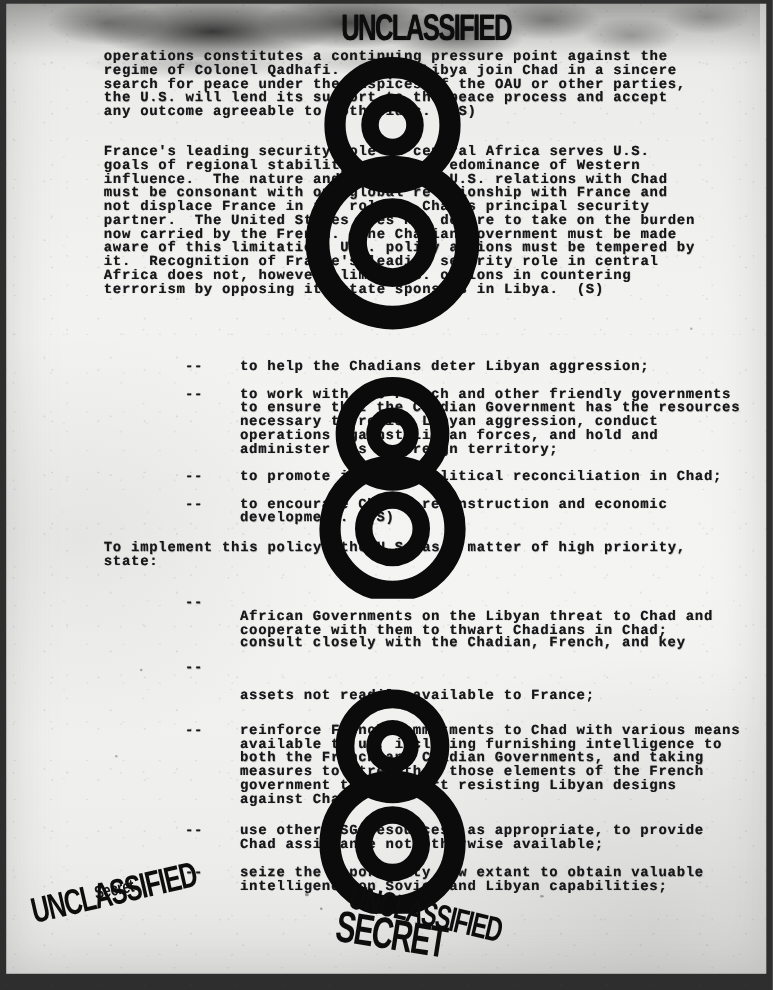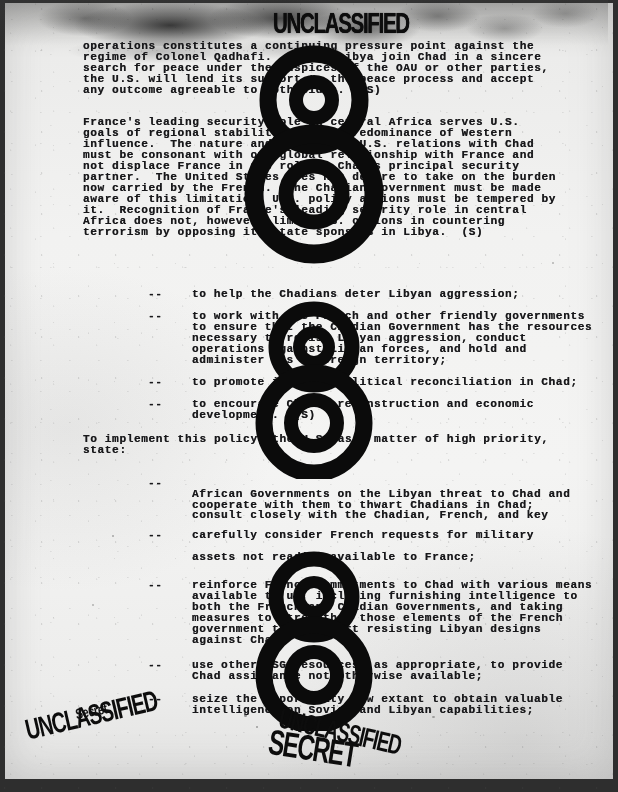--- a/index.html
+++ b/index.html
@@ -186,21 +186,20 @@
       <div class="tline" style="left: 148px; top: 399px;">--</div>
       <div class="tline" style="left: 192px; top: 399px;">to encourage Chad's reconstruction and economic</div>
       <div class="tline" style="left: 192px; top: 410px;">development.  (S)</div>
       <div class="tline" style="left: 83px; top: 434px;">To implement this policy, the U.S. as a matter of high priority,</div>
       <div class="tline" style="left: 83px; top: 445px;">state:</div>
       <div class="tline" style="left: 148px; top: 478px;">--</div>
       <div class="tline" style="left: 192px; top: 478px; margin-top: 32px;">consult closely with the Chadian, French, and key</div>
       <div class="tline" style="left: 192px; top: 489px;">African Governments on the Libyan threat to Chad and</div>
       <div class="tline" style="left: 192px; top: 500px;">cooperate with them to thwart Chadians in Chad;</div>
       <div class="tline" style="left: 148px; top: 530px;">--</div>
-      <div class="tline" style="left: 192px; top: 530px;">carefully consider French requests for military</div>
       <div class="tline" style="left: 192px; top: 552px;">assets not readily available to France;</div>
       <div class="tline" style="left: 148px; top: 580px;">--</div>
       <div class="tline" style="left: 192px; top: 580px;">reinforce French commitments to Chad with various means</div>
       <div class="tline" style="left: 192px; top: 591px;">available to us, including furnishing intelligence to</div>
       <div class="tline" style="left: 192px; top: 602px;">both the French and Chadian Governments, and taking</div>
       <div class="tline" style="left: 192px; top: 613px;">measures to strengthen those elements of the French</div>
       <div class="tline" style="left: 192px; top: 624px;">government that support resisting Libyan designs</div>
       <div class="tline" style="left: 192px; top: 635px;">against Chad;</div>
       <div class="tline" style="left: 148px; top: 660px;">--</div>
       <div class="tline" style="left: 192px; top: 660px;">use other USG resources, as appropriate, to provide</div>

